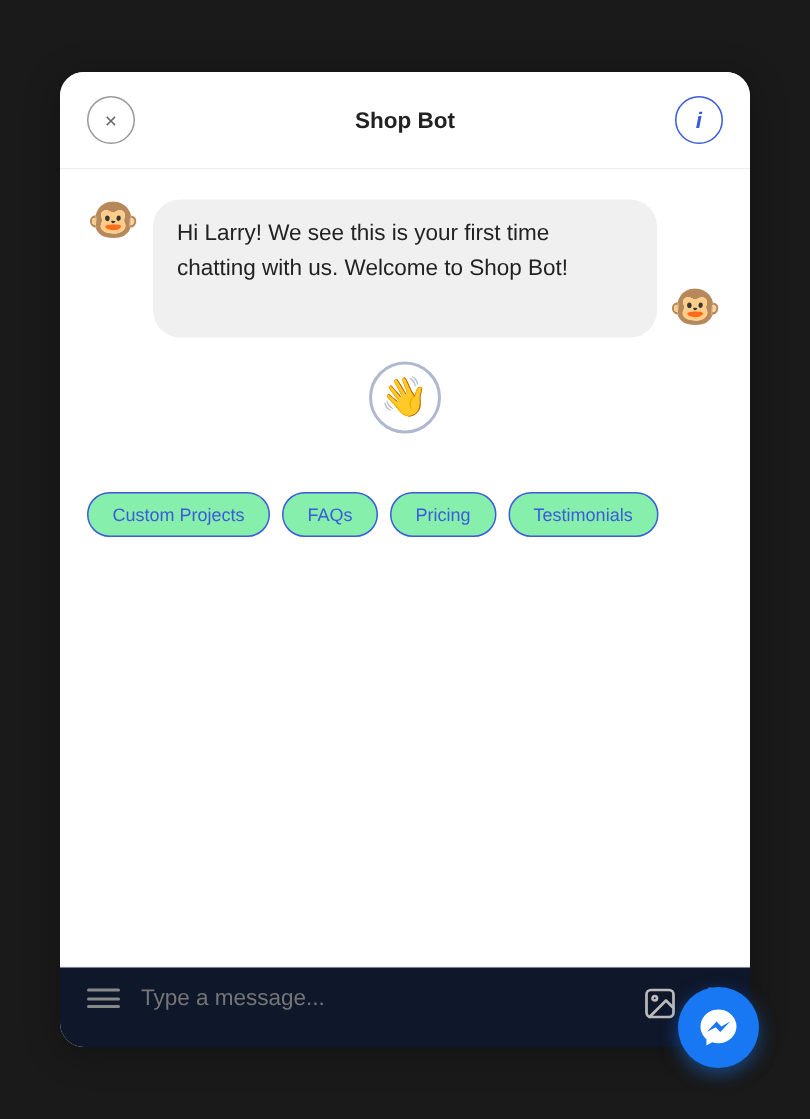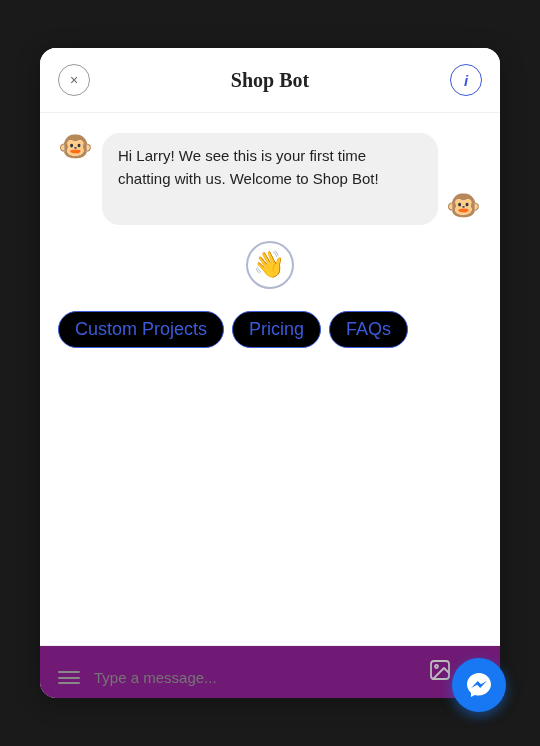--- a/index.html
+++ b/index.html
@@ -44,24 +44,23 @@
       align-items: center;
       justify-content: center;
       cursor: pointer;
       color: #666;
       font-size: 14px;
       font-weight: 500;
       background: #fff;
     }
 
     .header-title {
-      font-size: 20px;
+      font-size: 15px;
       font-weight: 600;
       color: #222;
-      font-family: Liberation Serif, serif;
     }
 
     .header-info {
       width: 32px;
       height: 32px;
       border-radius: 50%;
       border: 1.5px solid #3b5bdb;
       display: flex;
       align-items: center;
       justify-content: center;
@@ -137,37 +136,38 @@
       display: flex;
       flex-wrap: wrap;
       gap: 8px;
       justify-content: flex-start;
       padding: 6px 0 4px 0;
     }
 
     .qr-btn {
       border: 1.5px solid #3b5bdb;
       border-radius: 20px;
-      background: #000000;
+      background: #86efac;
       color: #3b5bdb;
-      font-size: 18px;
+      font-size: 12px;
       padding: 7px 16px;
       cursor: pointer;
       font-weight: 400;
       transition: background 0.15s;
+      margin-top: 17px;
     }
 
     
     .chat-footer {
       display: flex;
-      align-items: flex-end;
+      align-items: flex-start;
       padding: 12px 14px;
       border-top: 1px solid #f0f0f0;
       gap: 10px;
-      background: #701a75;
+      background: #0f172a;
     }
 
     .menu-icon {
       color: #888;
       font-size: 20px;
       cursor: pointer;
       display: flex;
       flex-direction: column;
       gap: 3.5px;
       padding: 2px 4px;
@@ -251,22 +251,23 @@
       </div>
 
       <div class="wave-icon-container">
         <div class="wave-circle">
           <span>👋</span>
         </div>
       </div>
 
       <div class="quick-replies">
         <button class="qr-btn">Custom Projects</button>
+        <button class="qr-btn">FAQs</button>
         <button class="qr-btn">Pricing</button>
-        <button class="qr-btn">FAQs</button>
+        <button class="qr-btn">Testimonials</button>
       </div>
 
     </div>
 
     <div class="chat-footer">
       <div class="menu-icon">
         <span></span>
         <span></span>
         <span></span>
       </div>

